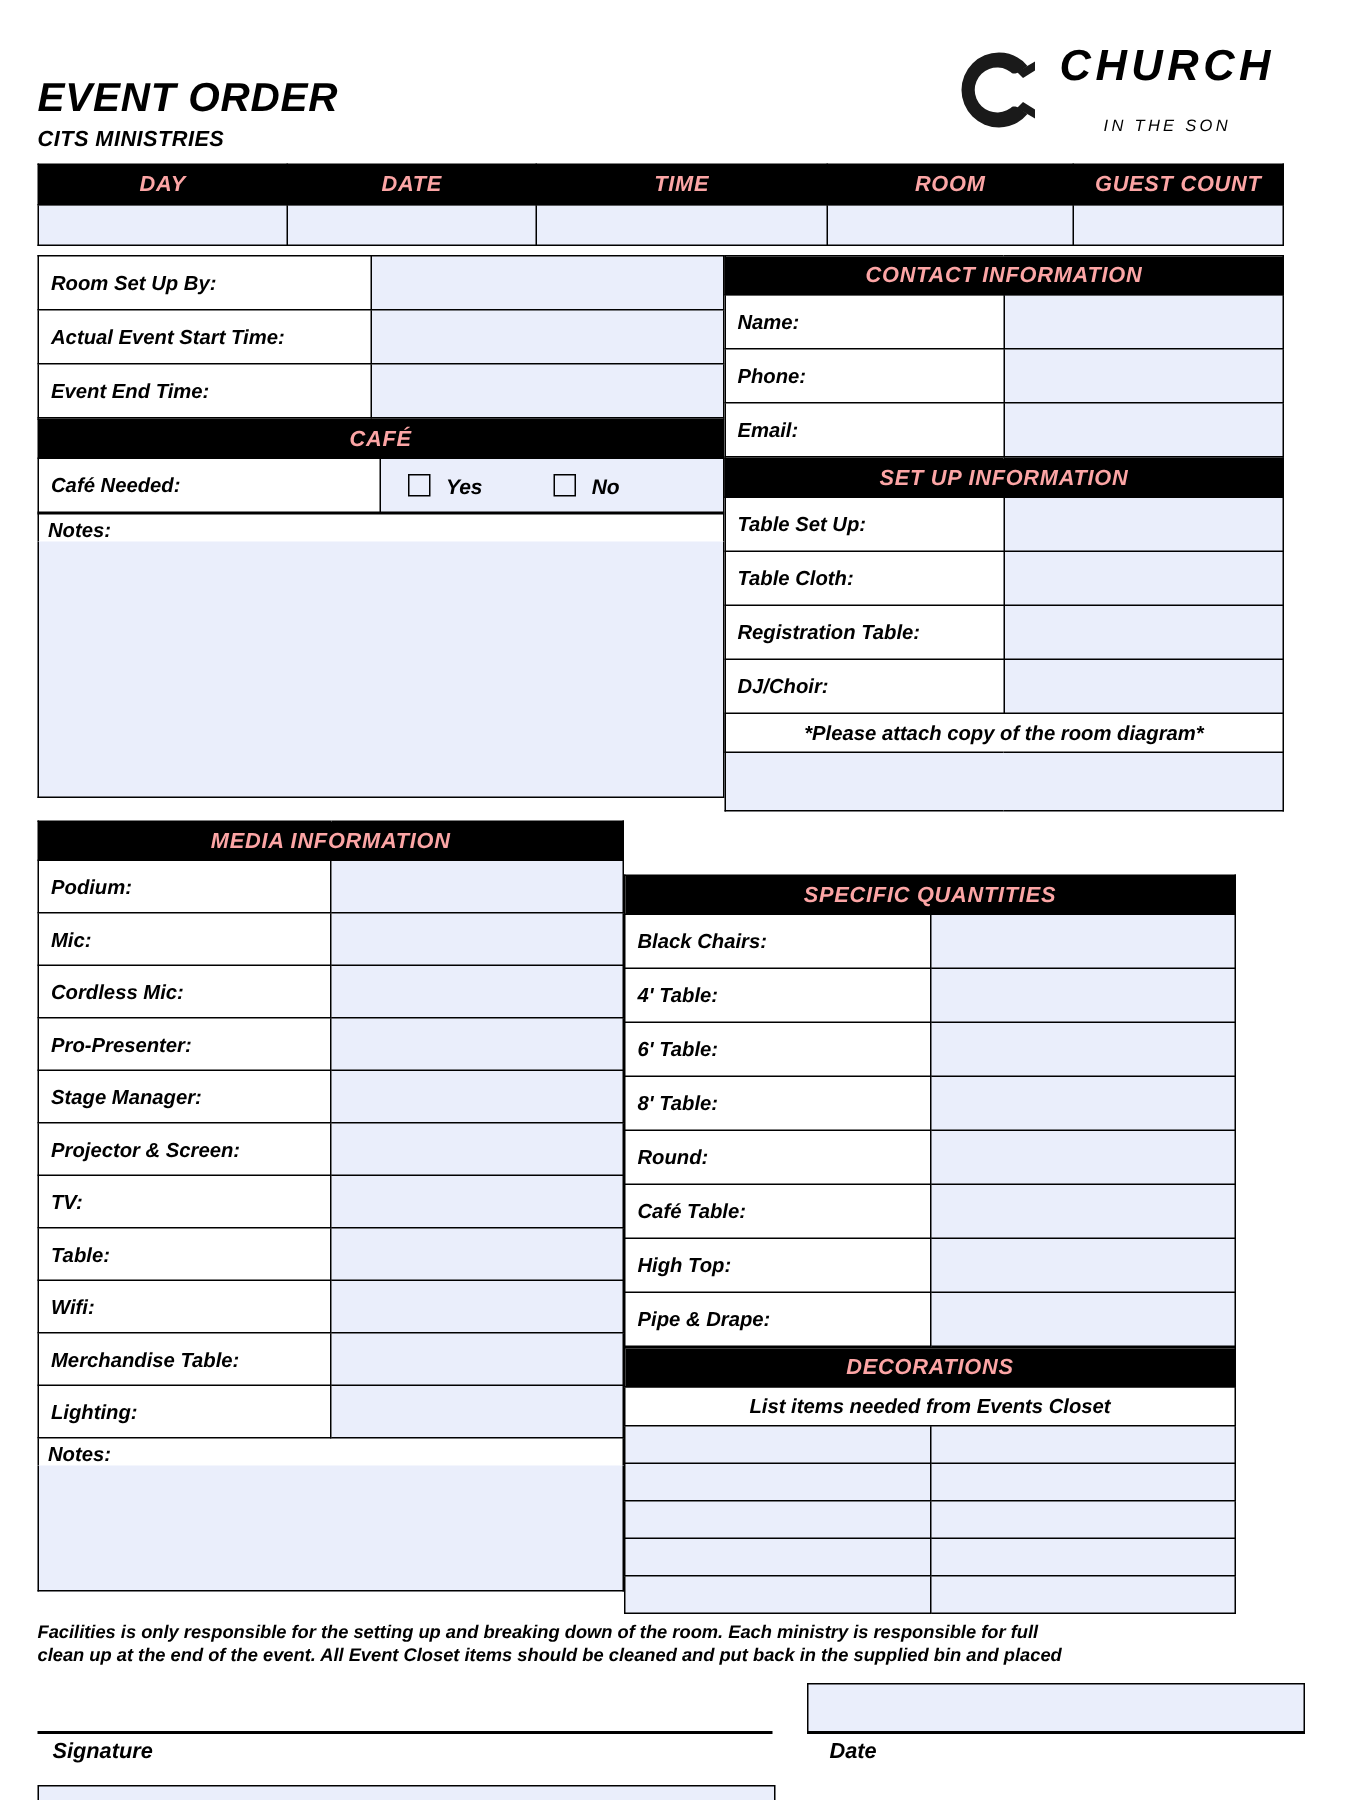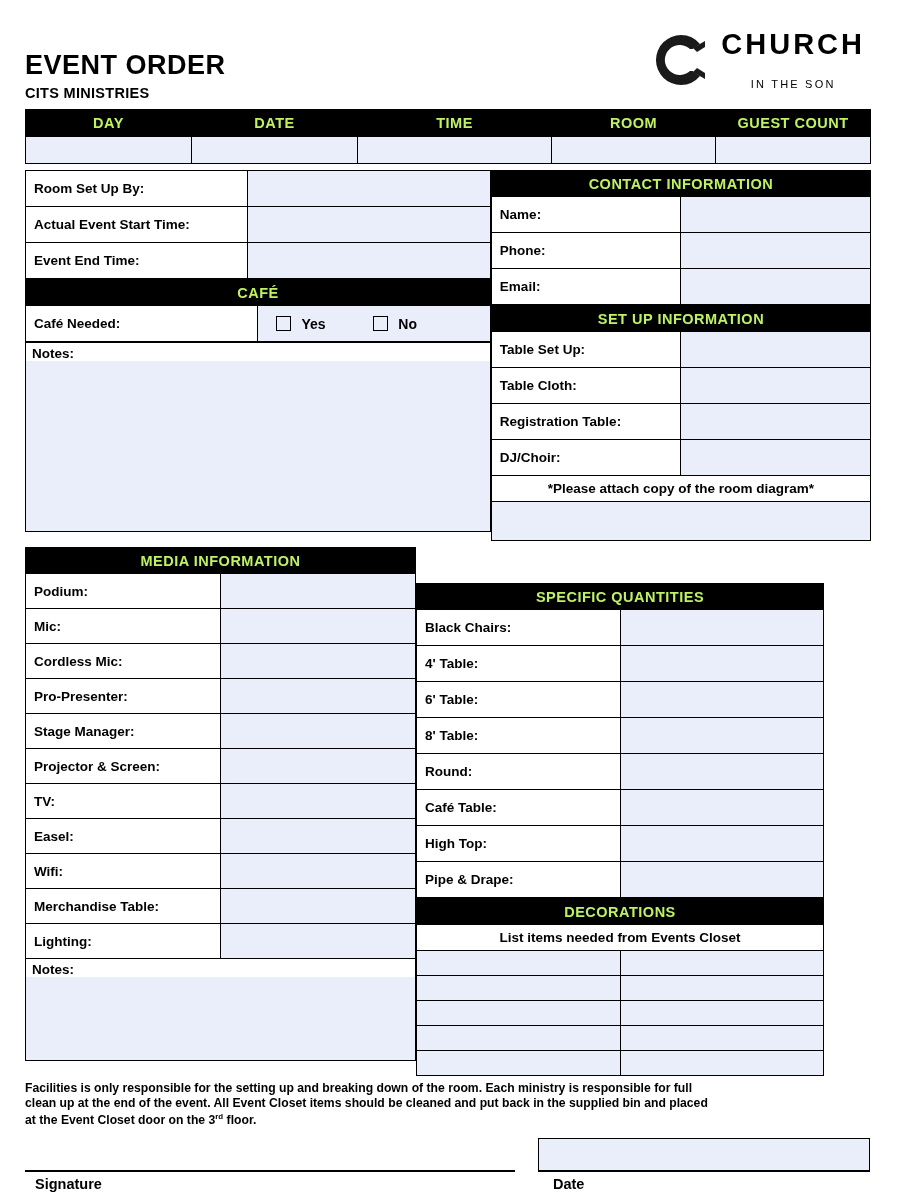--- a/index.html
+++ b/index.html
@@ -12,21 +12,22 @@
     height: 1200px;
     font-family: "Liberation Sans", sans-serif;
     color: #000;
     position: relative;
   }
   .page {
     position: relative;
     width: 900px;
     height: 1200px;
     box-sizing: border-box;
-    padding: 22px 29px 0 25px;
+    padding: 22px 44px 0 25px;
+    font-style: italic;
   }
   
   .header {
     position: relative;
     height: 85px;
   }
   .title-block {
     position: absolute;
     left: 0;
     top: 30px;
@@ -78,21 +79,21 @@
     width: 100%;
     table-layout: fixed;
   }
   td, th {
     border: 1.6px solid #000;
     padding: 0;
     vertical-align: middle;
   }
   .bar {
     background: #000;
-    color: #bef264;
+    color: #fca5a5;
     font-weight: bold;
     text-align: center;
     font-size: 14.5px;
     letter-spacing: 0.5px;
     height: 25px;
     border: 1.6px solid #000;
   }
   .lbl {
     font-size: 13.5px;
     font-weight: bold;
@@ -369,21 +370,21 @@
         </tr>
         <tr class="media-row">
           <td class="lbl">Projector &amp; Screen:</td>
           <td class="fill"></td>
         </tr>
         <tr class="media-row">
           <td class="lbl">TV:</td>
           <td class="fill"></td>
         </tr>
         <tr class="media-row">
-          <td class="lbl">Easel:</td>
+          <td class="lbl">Table:</td>
           <td class="fill"></td>
         </tr>
         <tr class="media-row">
           <td class="lbl">Wifi:</td>
           <td class="fill"></td>
         </tr>
         <tr class="media-row">
           <td class="lbl">Merchandise Table:</td>
           <td class="fill"></td>
         </tr>
@@ -469,21 +470,20 @@
           <td class="fill decor-cell"></td>
         </tr>
       </tbody>
         </table>
     </div>
   </div>
 
   <div class="disclaimer">
     <div>Facilities is only responsible for the setting up and breaking down of the room.  Each ministry is responsible for full</div>
     <div>clean up at the end of the event. All Event Closet items should be cleaned and put back in the supplied bin and placed</div>
-    <div><span>at the Event Closet door on the 3</span><sup>rd</sup><span> floor.</span></div>
   </div>
 
   <div class="sig-area">
     <div class="sig-fill" style="left:513px;top:0;width:330px;height:32px;"></div>
     <div class="sig-line" style="left:0px;top:32px;width:490px;"></div>
     <div class="sig-line" style="left:513px;top:32px;width:332px;"></div>
     <div class="sig-label" style="left:10px;top:38px;">Signature</div>
     <div class="sig-label" style="left:528px;top:38px;">Date</div>
 
     <div class="sig-fill" style="left:0px;top:68px;width:490px;height:32px;"></div>

